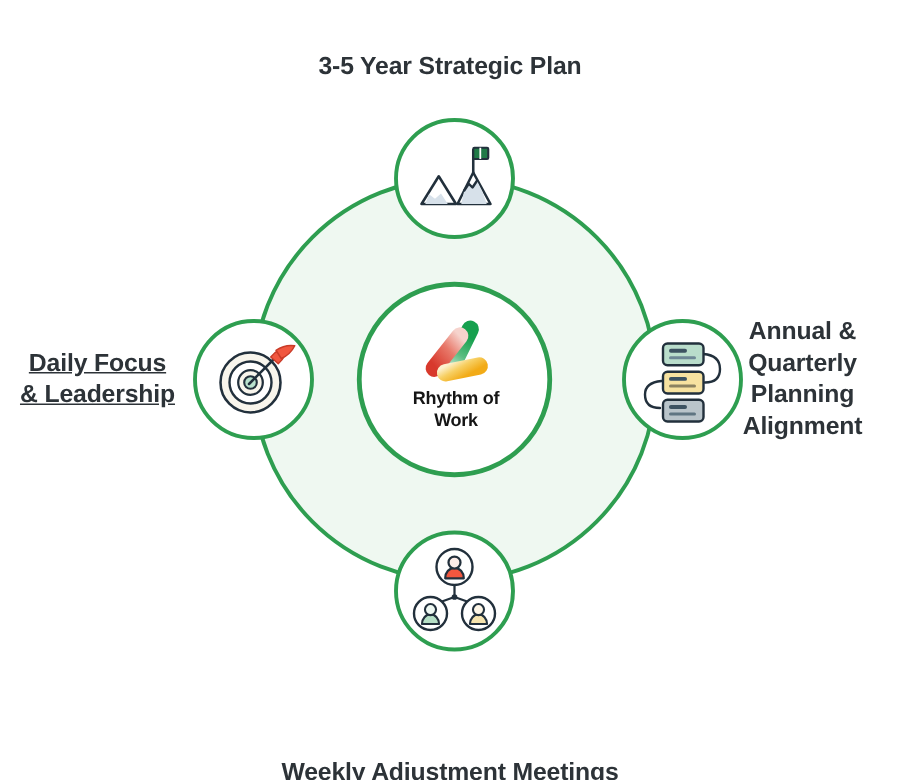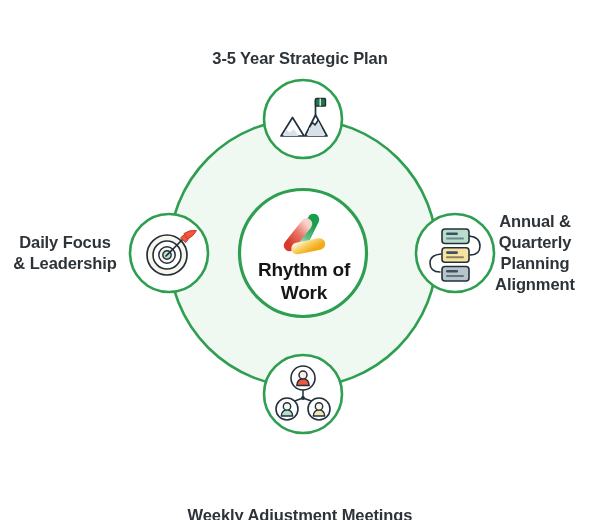--- a/index.html
+++ b/index.html
@@ -31,51 +31,51 @@
     line-height: 1.28;
     color: #2d3338;
     letter-spacing: -0.1px;
     white-space: pre-line;
   }
   #label-top {
     top: 34px;
     left: 0;
     width: 600px;
     text-align: center;
-    margin-top: 14px;
   }
   #label-bottom {
     top: 473px;
     left: 0;
     width: 600px;
     text-align: center;
     margin-top: 32px;
   }
   #label-left {
     top: 232px;
     left: 2px;
     width: 126px;
     text-align: center;
+    text-decoration: underline;
   }
   #label-right {
     top: 211px;
     left: 481px;
     width: 108px;
     text-align: center;
   }
 
   
   #center-text {
     position: absolute;
     left: 240px;
     top: 258px;
     width: 128px;
     text-align: center;
     font-weight: bold;
-    font-size: 19px;
+    font-size: 12px;
     line-height: 1.22;
     color: #151515;
     letter-spacing: -0.2px;
     white-space: pre-line;
   }
 </style>
 </head>
 <body>
 
 <svg id="canvas" viewBox="0 0 600 520" xmlns="http://www.w3.org/2000/svg">

